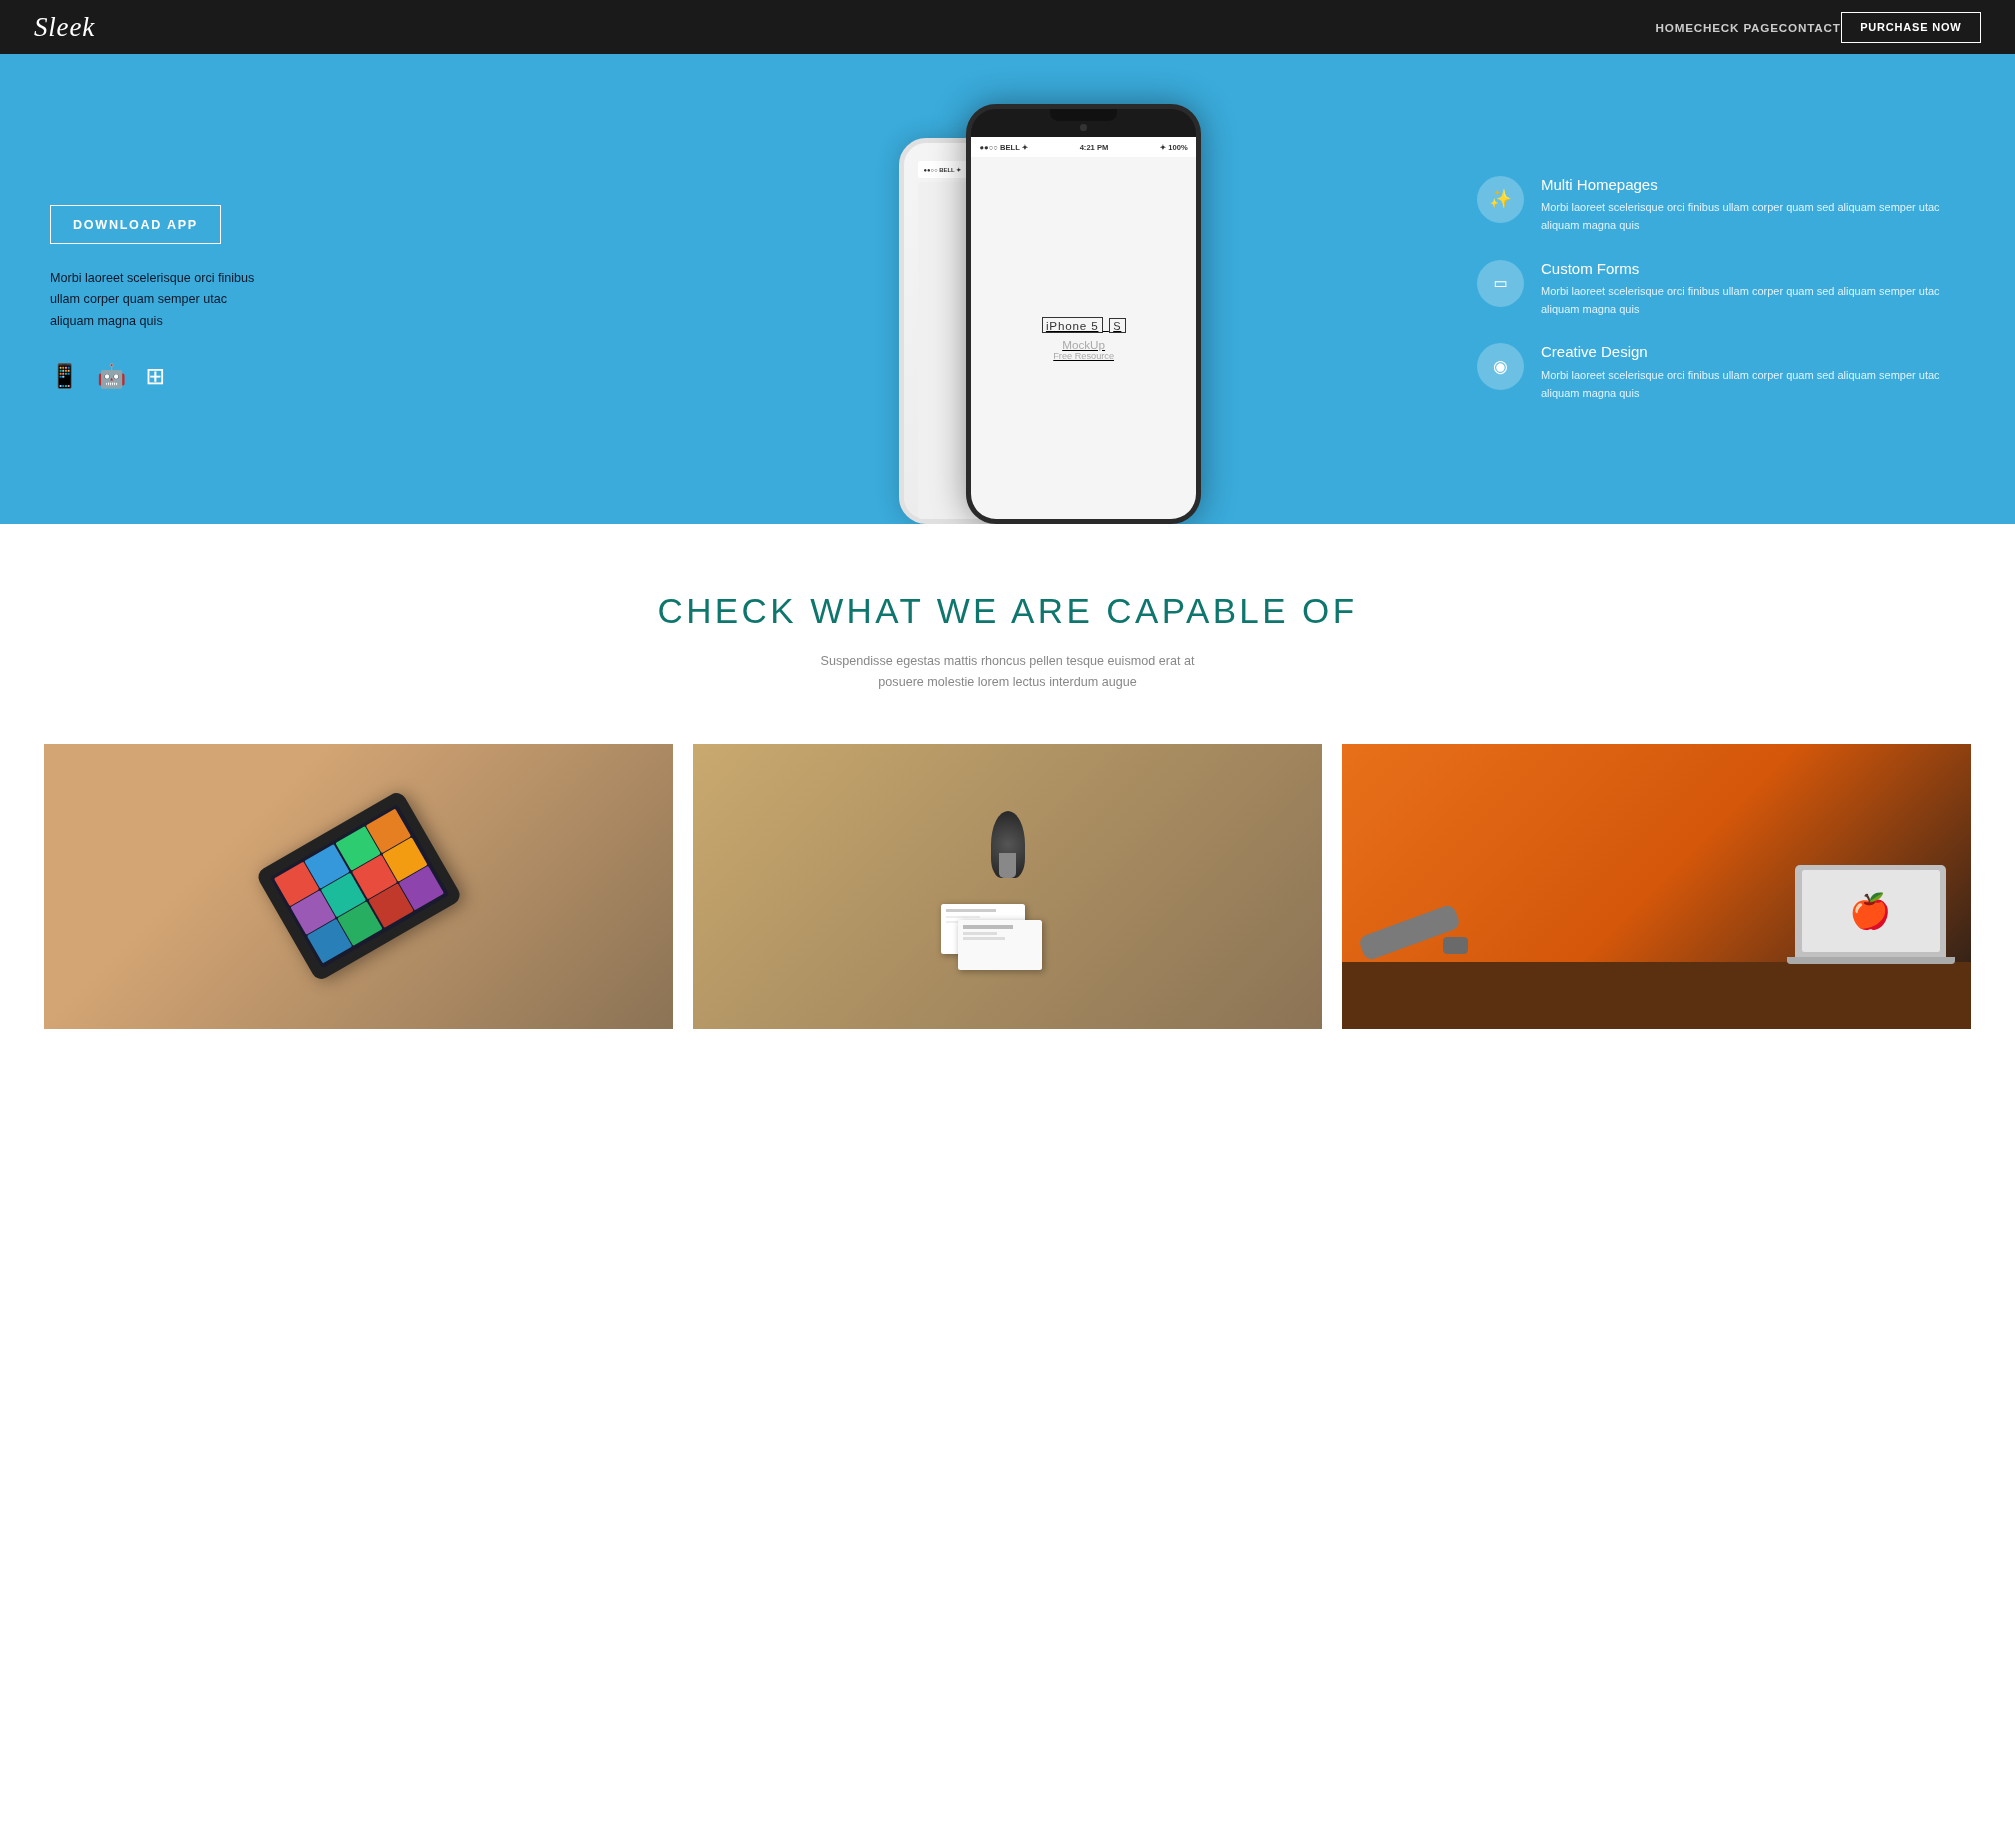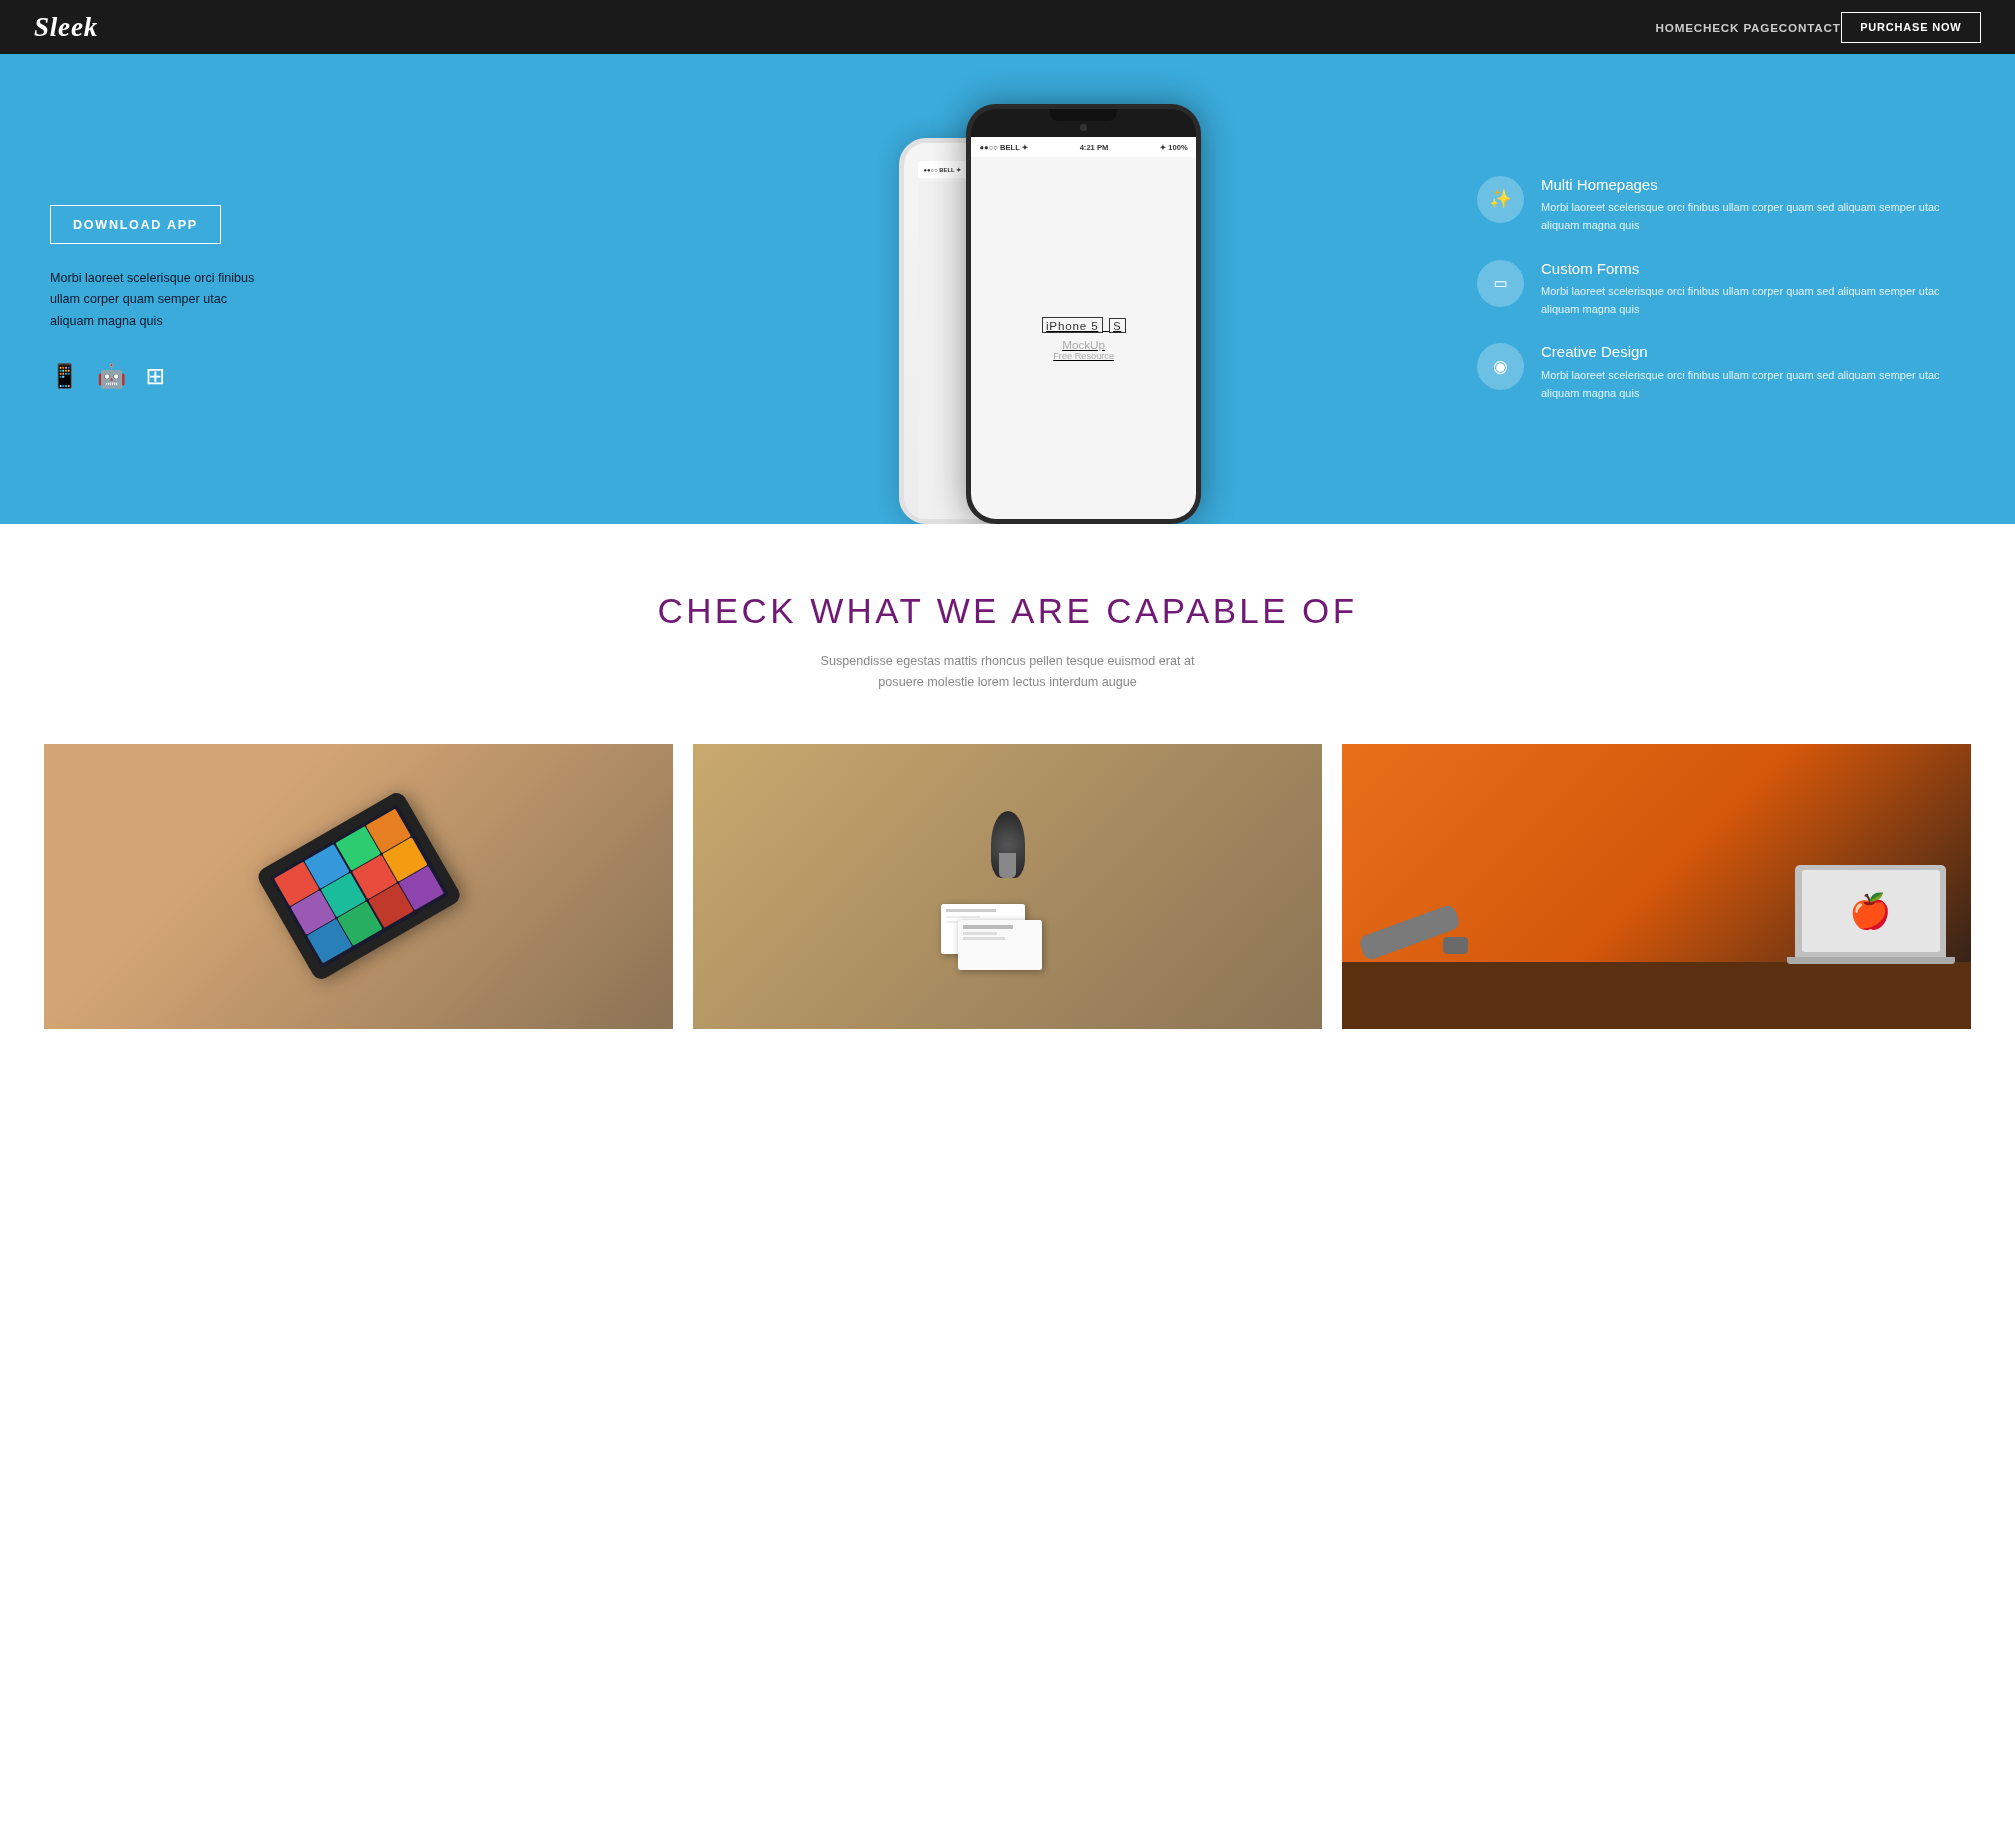--- a/index.html
+++ b/index.html
@@ -14,21 +14,21 @@
       padding: 0 34px;
       height: 54px;
       position: relative;
       z-index: 10;
     }
     .logo {
       font-family: Georgia, serif;
       font-style: italic;
       color: white;
       font-size: 27px;
-      font-weight: bold;
+      font-weight: normal;
       letter-spacing: 0.8px;
     }
     nav ul {
       list-style: none;
       display: flex;
       align-items: center;
     }
     nav ul li a {
       color: #ccc;
       text-decoration: none;
@@ -258,21 +258,21 @@
 
     
     .capabilities {
       padding: 67px 34px 50px;
       text-align: center;
       background: #fff;
     }
     .capabilities h2 {
       font-size: 35px;
       font-weight: 300;
-      color: #701a75;
+      color: #0f766e;
       letter-spacing: 3.4px;
       text-transform: uppercase;
       margin-bottom: 20px;
     }
     .capabilities p {
       color: #888;
       font-size: 12.6px;
       line-height: 1.7;
     }
 

